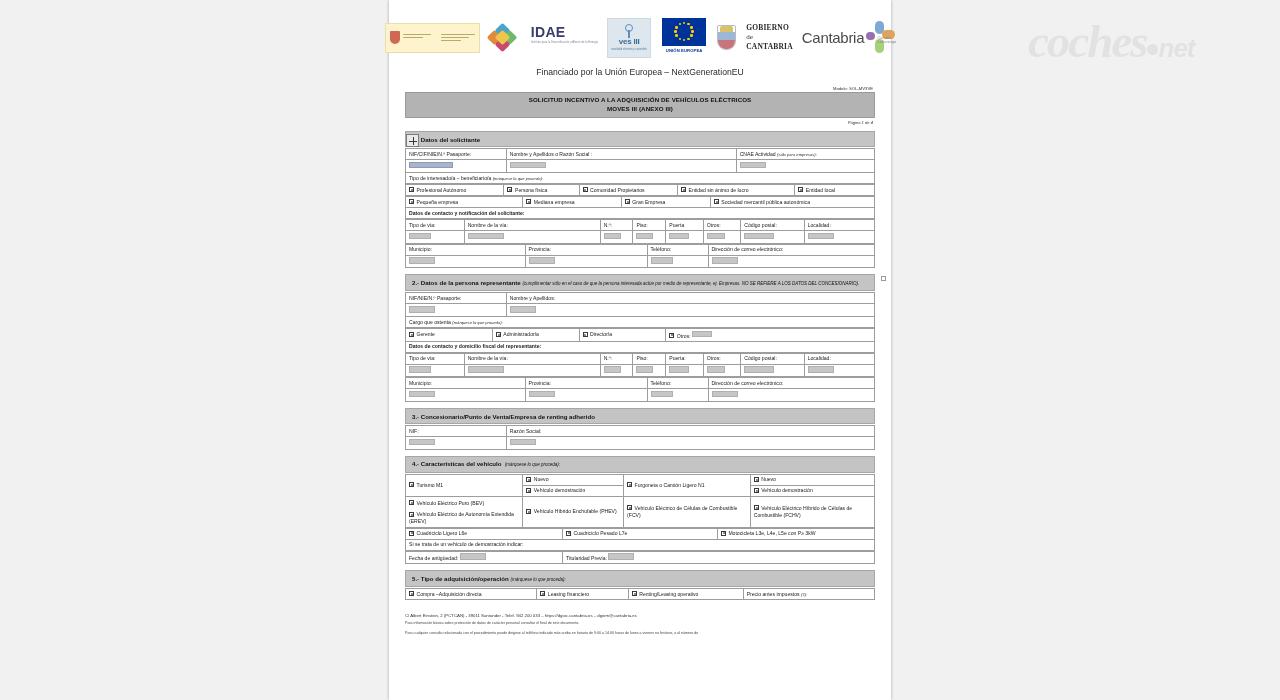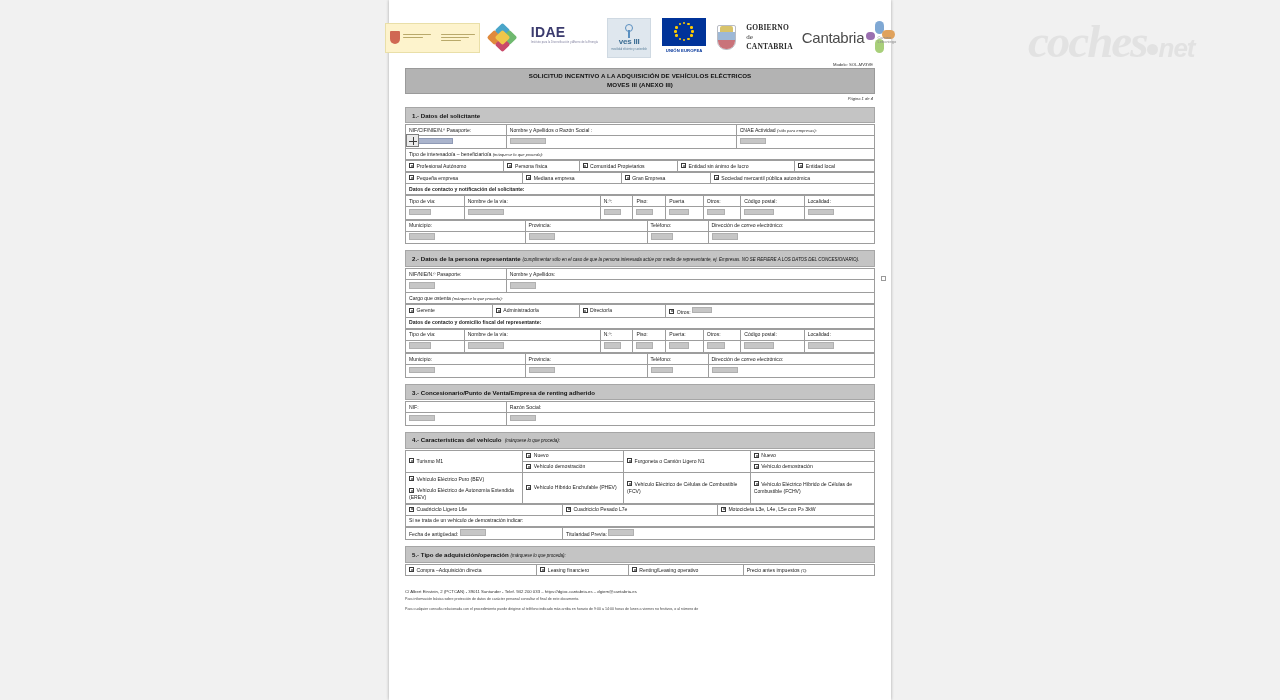--- a/index.html
+++ b/index.html
@@ -248,20 +248,21 @@
           <div class="cm" style="background:#9a6fb0;width:9px;height:8px;left:1px;top:11px;"></div>
           <div class="cm" style="background:#a8cf7a;width:9px;height:14px;left:10px;top:18px;"></div>
           <div class="cantab-sub">
             <span>Camino</span><br>
             <span>Lebaniego</span>
           </div>
         </div>
       </div>
     </div>
 
+    <div class="financed">Financiado por la Unión Europea – NextGenerationEU</div>
 
     <div class="form-wrap">
 
       <div class="modelo">Modelo: SOL-MV3VE</div>
       <div class="title-bar">
         <span>SOLICITUD INCENTIVO A LA ADQUISICIÓN DE VEHÍCULOS ELÉCTRICOS</span><br>
         <span>MOVES III (ANEXO III)</span>
       </div>
       <div class="pagina">Página 1 de 4</div>
 

